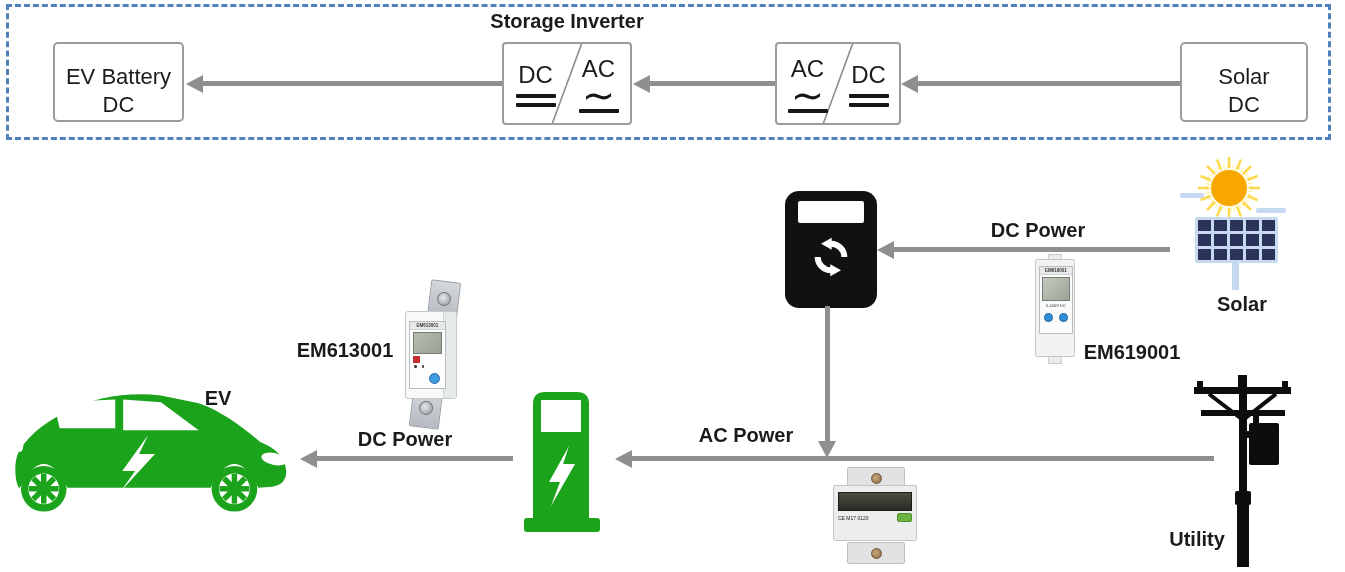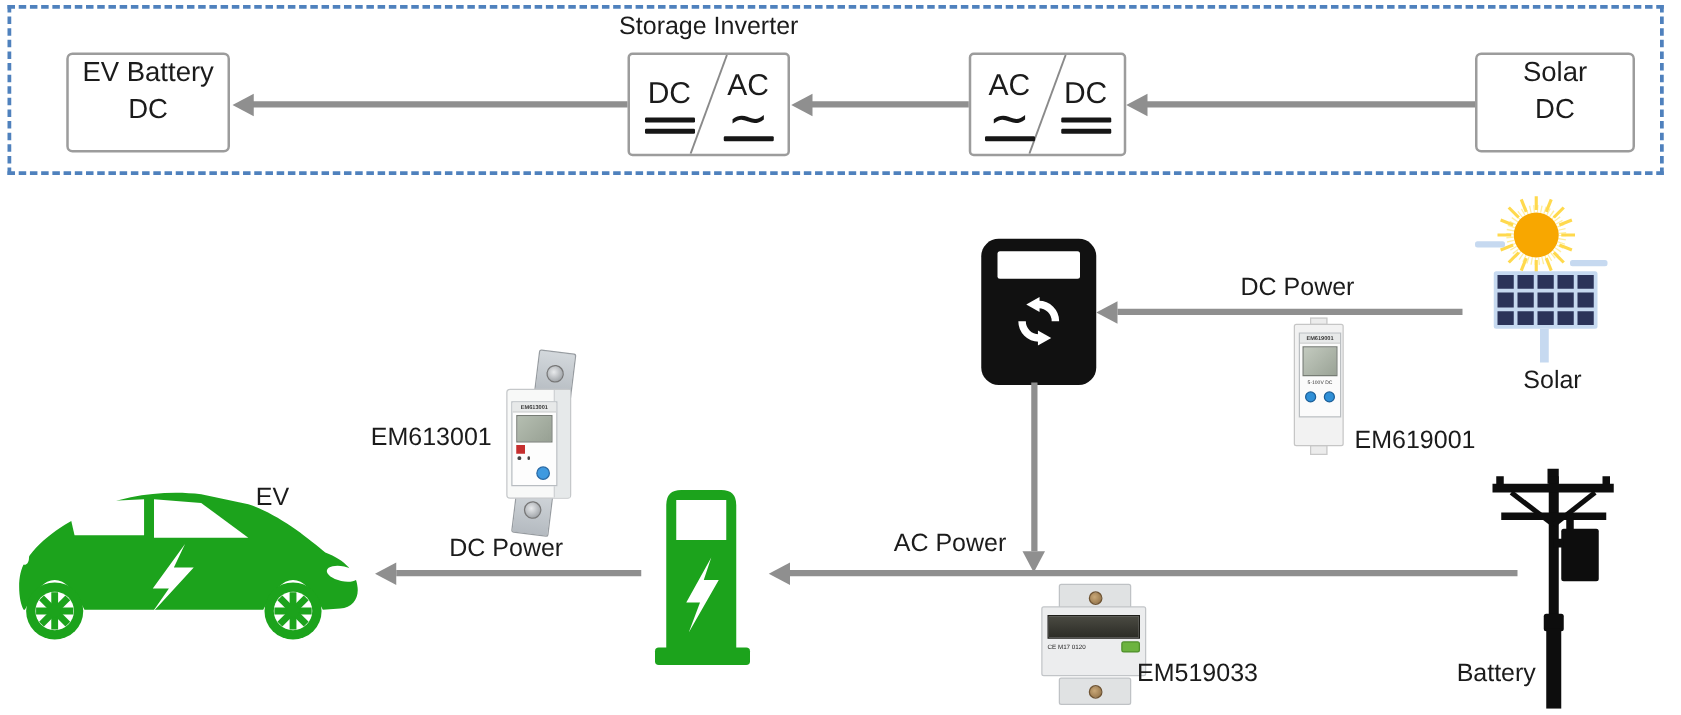--- a/index.html
+++ b/index.html
@@ -1,22 +1,22 @@
 <!DOCTYPE html>
 <html><head>
 <meta charset="utf-8">
 <style>
   html,body{margin:0;padding:0;background:#fff;}
   body{font-family:"Liberation Sans","DejaVu Sans",sans-serif;color:#1b1b1b;}
   .canvas{position:relative;width:1345px;height:572px;background:#fff;overflow:hidden;}
 
   
   .dashed-box{position:absolute;left:6px;top:4px;width:1325px;height:136px;border:3px dashed #4f81bd;background:#fff;box-sizing:border-box;}
-  .lbl{position:absolute;font-size:20px;color:#1b1b1b;text-align:center;white-space:nowrap;}
-  .fbox{position:absolute;background:#fff;border:2px solid #9c9c9c;border-radius:5px;display:flex;align-items:flex-start;justify-content:center;font-size:22px;line-height:1.3;text-align:center;box-sizing:border-box;}
+  .lbl{position:absolute;font-size:20px;color:#1b1b1b;text-align:center;white-space:nowrap;font-weight:bold;}
+  .fbox{position:absolute;background:#fff;border:2px solid #9c9c9c;border-radius:5px;display:flex;align-items:flex-end;justify-content:center;font-size:22px;line-height:1.3;text-align:center;box-sizing:border-box;}
   .inv{position:absolute;background:#fff;border:2px solid #9c9c9c;border-radius:4px;display:flex;box-sizing:border-box;}
   .inv .diag{position:absolute;left:0;top:0;width:100%;height:100%;}
   .inv .diag line{stroke:#8a8a8a;stroke-width:1.6;}
   .inv .cell{flex:1;display:flex;flex-direction:column;align-items:center;justify-content:center;font-size:24px;z-index:1;}
   .bar{width:40px;height:4px;background:#161616;border-radius:1px;}
   .dc-sym{display:flex;flex-direction:column;align-items:center;margin-top:5px;}
   .dc-sym .bar+.bar{margin-top:5px;}
   .ac-sym{display:flex;flex-direction:column;align-items:center;}
   .tilde{font-size:40px;line-height:24px;height:26px;font-family:"DejaVu Sans",sans-serif;color:#161616;}
 
@@ -216,21 +216,21 @@
       <path d="M 10,30 A 20,20 0 0 0 30,50" stroke="#fff" stroke-width="9" fill="none"></path>
       <polygon fill="#fff" points="29,41 29,59 45,50"></polygon>
     </svg>
   </div>
 
   <div class="vline" style="left:825px;top:306px;height:135px"></div>
   <div class="ah-down" style="left:818px;top:441px"></div>
 
   <div class="hline" style="left:632px;top:456px;width:582px"></div>
   <div class="ah-left" style="left:615px;top:450px"></div>
-  <div class="lbl" style="left:680px;top:424px;width:160px">AC Power</div>
+  <div class="lbl" style="left:666px;top:424px;width:160px">AC Power</div>
 
   <div class="hline" style="left:894px;top:247px;width:276px"></div>
   <div class="ah-left" style="left:877px;top:241px"></div>
   <div class="lbl" style="left:958px;top:219px;width:160px">DC Power</div>
 
   <div class="meter em619" style="left:1034px;top:254px;width:42px;height:110px">
     <div class="m-tab" style="position:absolute;left:14px;top:0;width:14px;height:6px"></div>
     <div class="m-tab" style="position:absolute;left:14px;bottom:0;width:14px;height:8px"></div>
     <div class="m-body">
       <div class="panel">
@@ -296,35 +296,34 @@
     <div class="cover" style="top:0"></div>
     <div class="cover" style="top:75px"></div>
     <div class="m-body">
       <div class="m-lcd"></div>
       <div class="inforow">
         <span>CE M17 0120</span>
         <span class="gbtn"></span>
       </div>
     </div>
   </div>
-  <div class="lbl" style="left:878px;top:528px;width:160px">EM519033</div>
 
   <svg class="abs" style="left:1193px;top:373px" width="100" height="194" viewBox="0 0 100 194" fill="#0d0d0d">
     <rect x="45" y="2" width="9" height="12"></rect>
     <rect x="46" y="8" width="8" height="124"></rect>
     <rect x="1" y="14" width="97" height="7"></rect>
     <rect x="4" y="8" width="6" height="7"></rect>
     <rect x="89" y="8" width="6" height="7"></rect>
     <g stroke="#0d0d0d" stroke-width="4">
       <line x1="16" y1="21" x2="50" y2="47"></line>
       <line x1="83" y1="21" x2="50" y2="47"></line>
     </g>
     <rect x="8" y="37" width="84" height="6"></rect>
     <rect x="60" y="42" width="6" height="10"></rect>
     <circle cx="63" cy="41" r="3"></circle>
     <rect x="56" y="50" width="30" height="42" rx="2"></rect>
     <rect x="50" y="58" width="8" height="7"></rect>
     <rect x="42" y="118" width="16" height="14" rx="2"></rect>
     <rect x="44" y="130" width="12" height="64"></rect>
   </svg>
-  <div class="lbl" style="left:1117px;top:528px;width:160px">Battery</div>
+  <div class="lbl" style="left:1117px;top:528px;width:160px">Utility</div>
 
 </div>
 
 </body></html>

